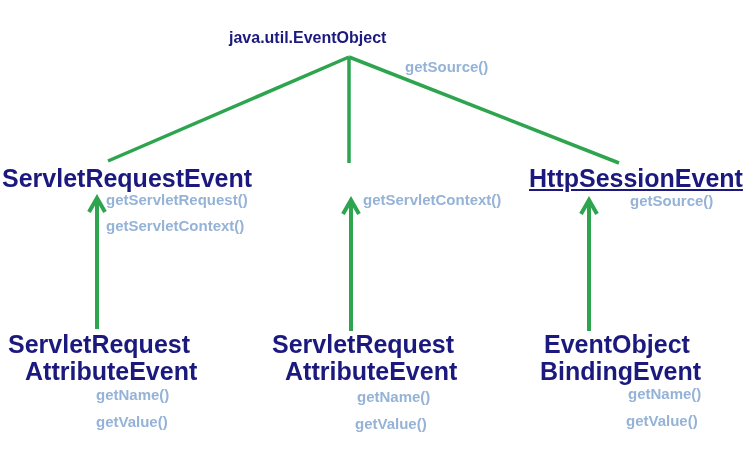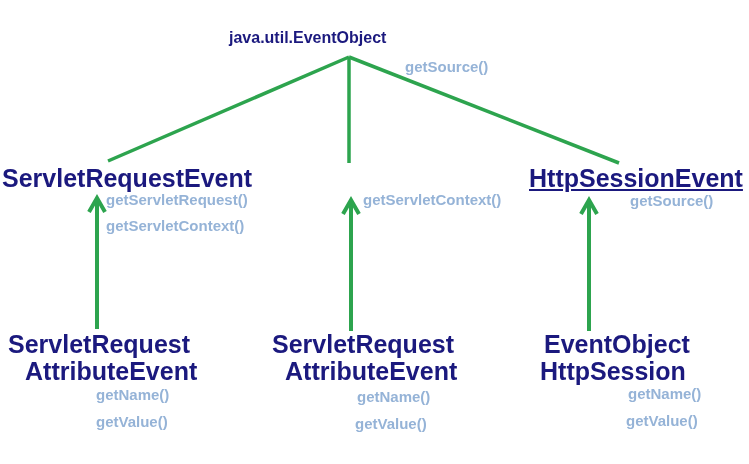--- a/index.html
+++ b/index.html
@@ -89,17 +89,17 @@
   <div class="txt cls" style="left:25px; top:359px;">AttributeEvent</div>
   <div class="txt method" style="left:96px; top:387px;">getName()</div>
   <div class="txt method" style="left:96px; top:414px;">getValue()</div>
 
   <div class="txt cls" style="left:272px; top:332px;">ServletRequest</div>
   <div class="txt cls" style="left:285px; top:359px;">AttributeEvent</div>
   <div class="txt method" style="left:357px; top:389px;">getName()</div>
   <div class="txt method" style="left:355px; top:416px;">getValue()</div>
 
   <div class="txt cls" style="left:544px; top:332px;">EventObject</div>
-  <div class="txt cls" style="left:540px; top:359px;">HttpSession</div>
+  <div class="txt cls" style="left:540px; top:359px;">BindingEvent</div>
   <div class="txt method" style="left:628px; top:386px;">getName()</div>
   <div class="txt method" style="left:626px; top:413px;">getValue()</div>
 
 </div>
 
 </body></html>

